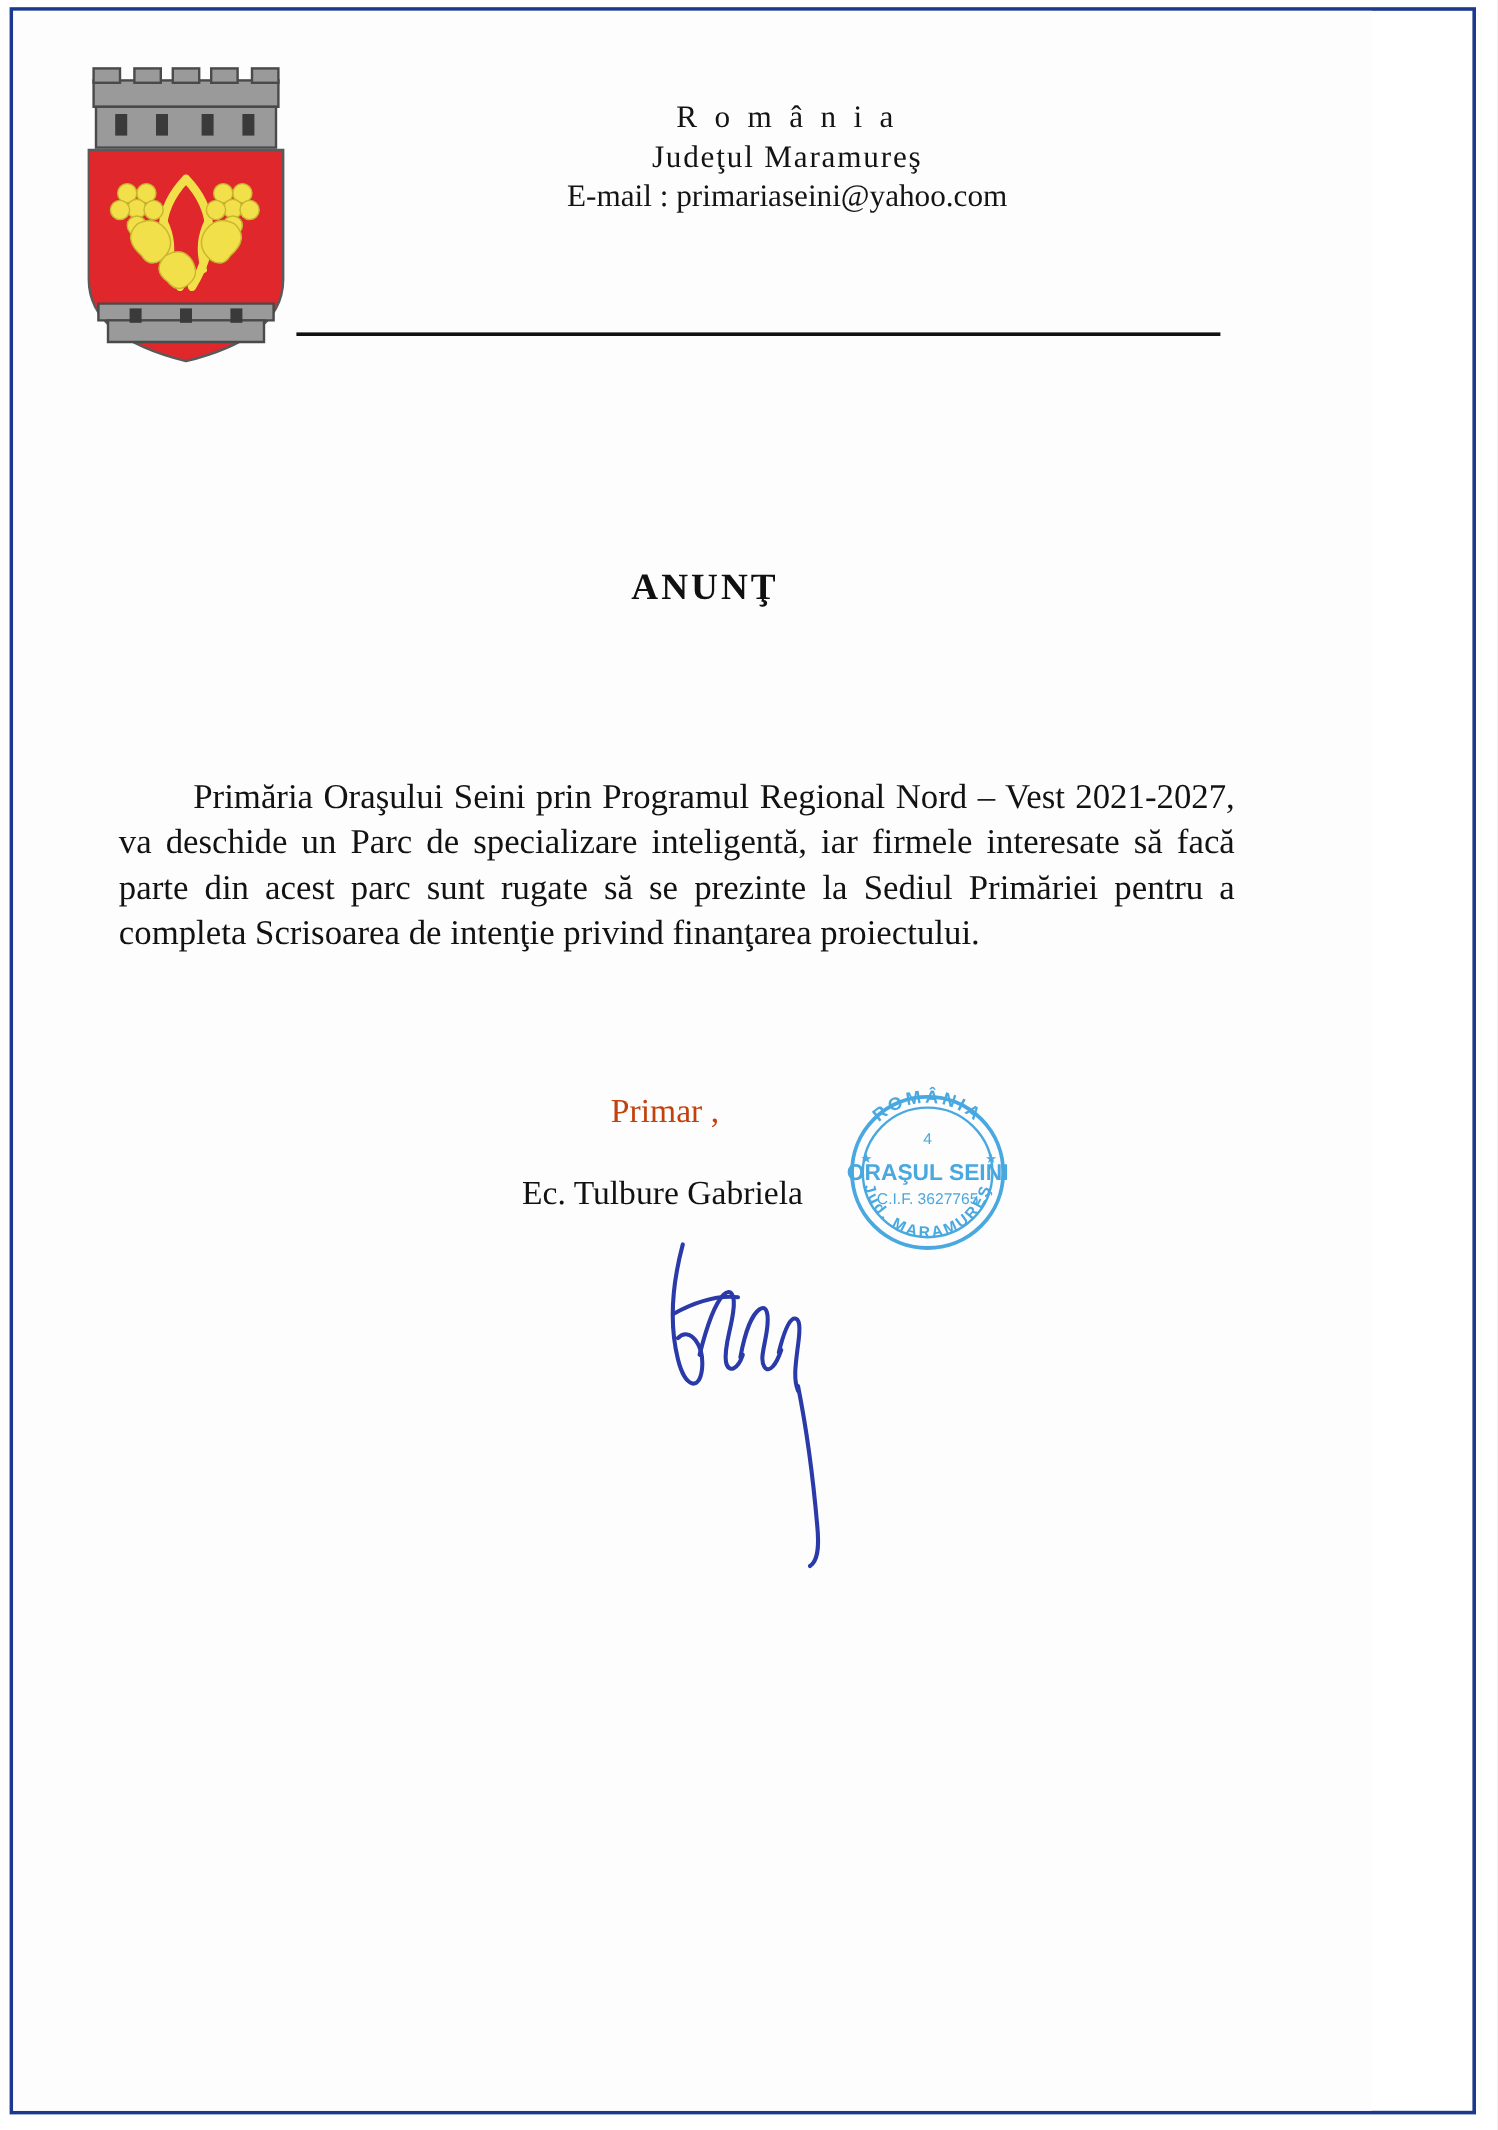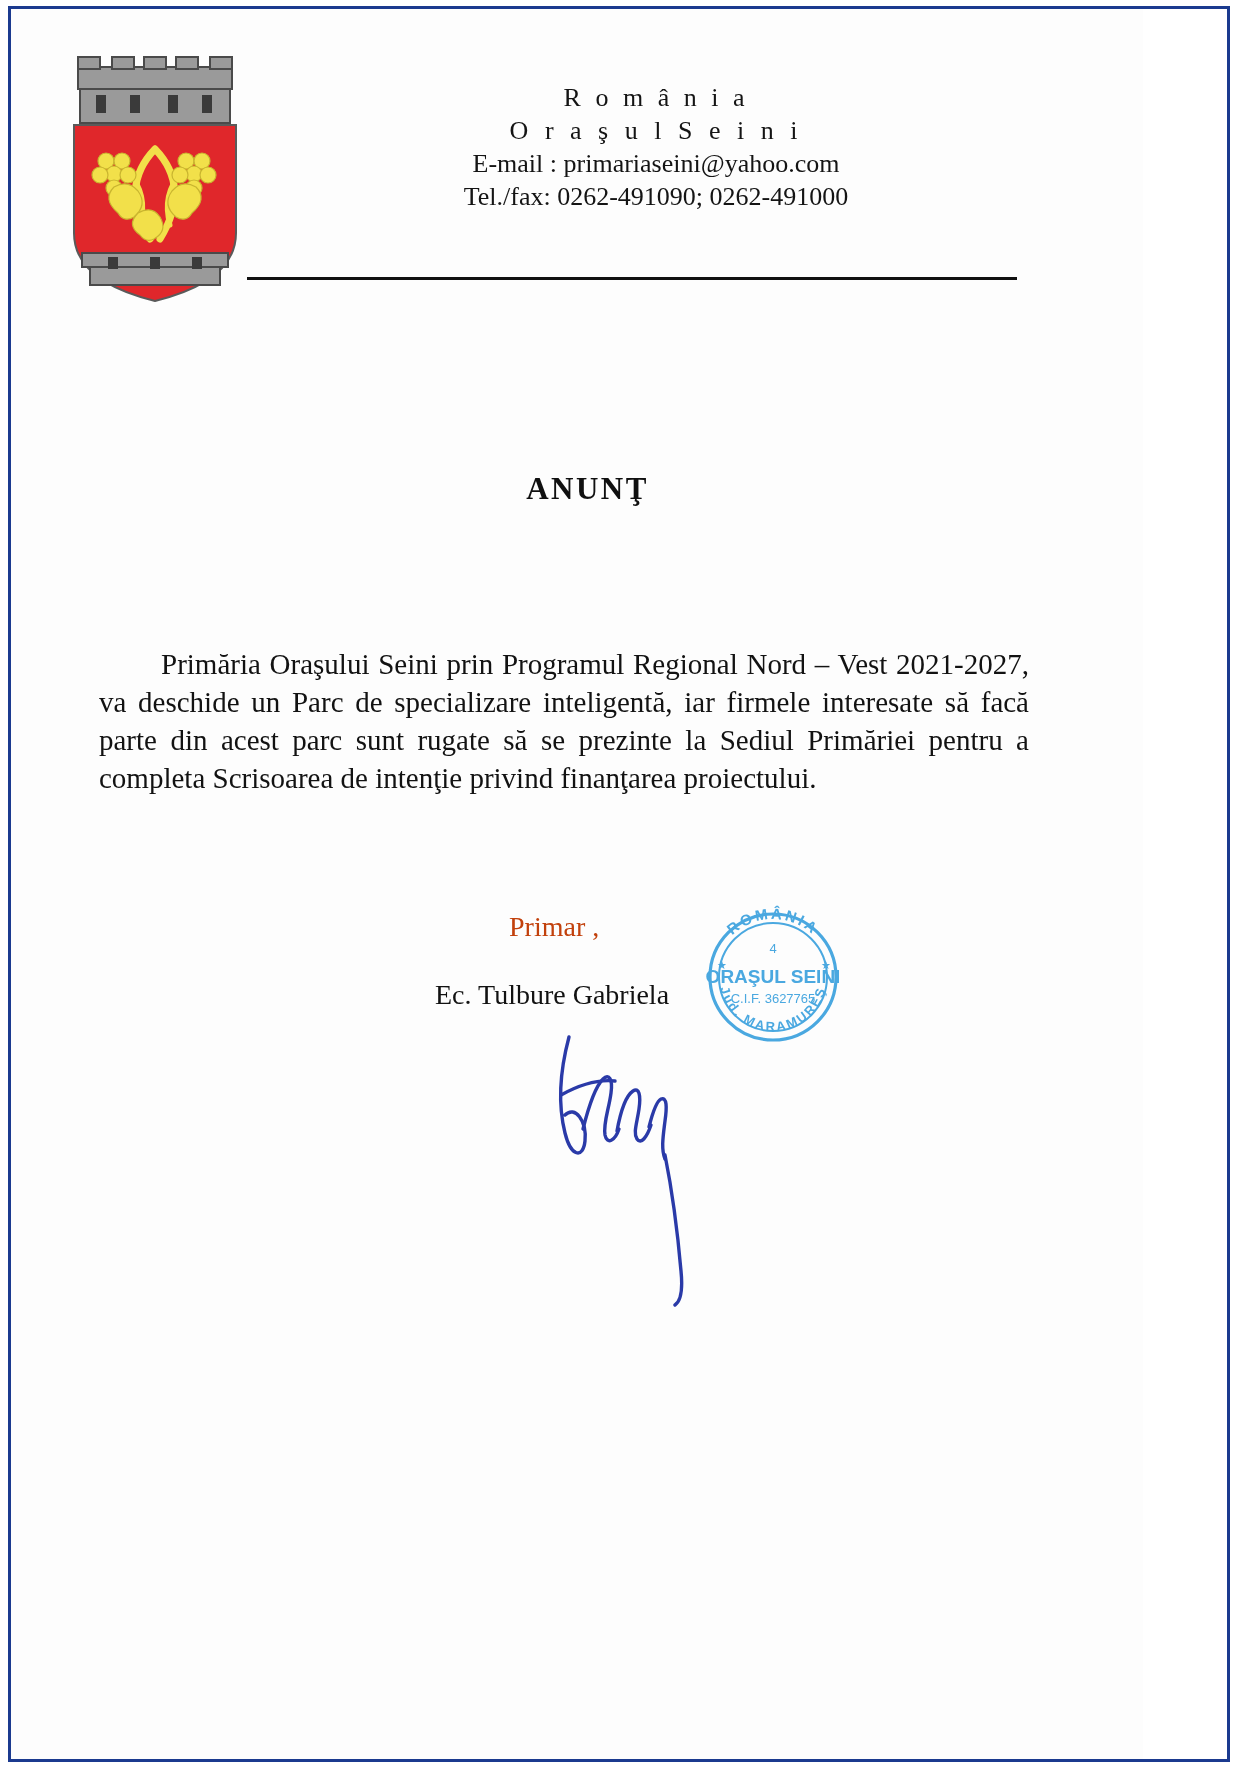--- a/index.html
+++ b/index.html
@@ -210,23 +210,22 @@
           <g fill="#f2e04a" stroke="#c9b52f" stroke-width="1.2">
             <path d="M50 160 q-16 -14 -4 -26 q14 -8 24 4 q10 14 -4 26 q-10 6 -16 -4 Z"></path>
             <path d="M124 160 q16 -14 4 -26 q-14 -8 -24 4 q-10 14 4 26 q10 6 16 -4 Z"></path>
             <path d="M72 182 q-14 -10 -2 -22 q14 -8 22 4 q8 14 -6 22 q-8 4 -14 -4 Z"></path>
           </g>
         </svg>
       </div>
 
       <div class="header-text">
         <div class="line hl-1">R o m â n i a</div>
-        <div class="line hl-3">O r a ş u l   S e i n i</div>
+        <div class="line hl-2">Judeţul  Maramureş</div>
         <div class="line hl-5">E-mail : primariaseini@yahoo.com</div>
-        <div class="line hl-6">Tel./fax: 0262-491090; 0262-491000</div>
       </div>
 
       <div class="header-rule"></div>
     </div>
 
     <div class="doc-title">ANUNŢ</div>
 
     <div class="body-par">Primăria Oraşului Seini prin Programul Regional Nord – Vest 2021-2027, va deschide un Parc de specializare inteligentă, iar firmele interesate să facă parte din acest parc sunt rugate să se prezinte la Sediul Primăriei pentru a completa Scrisoarea de intenţie privind finanţarea proiectului.</div>
 
     <div class="sig-role">Primar ,</div>

